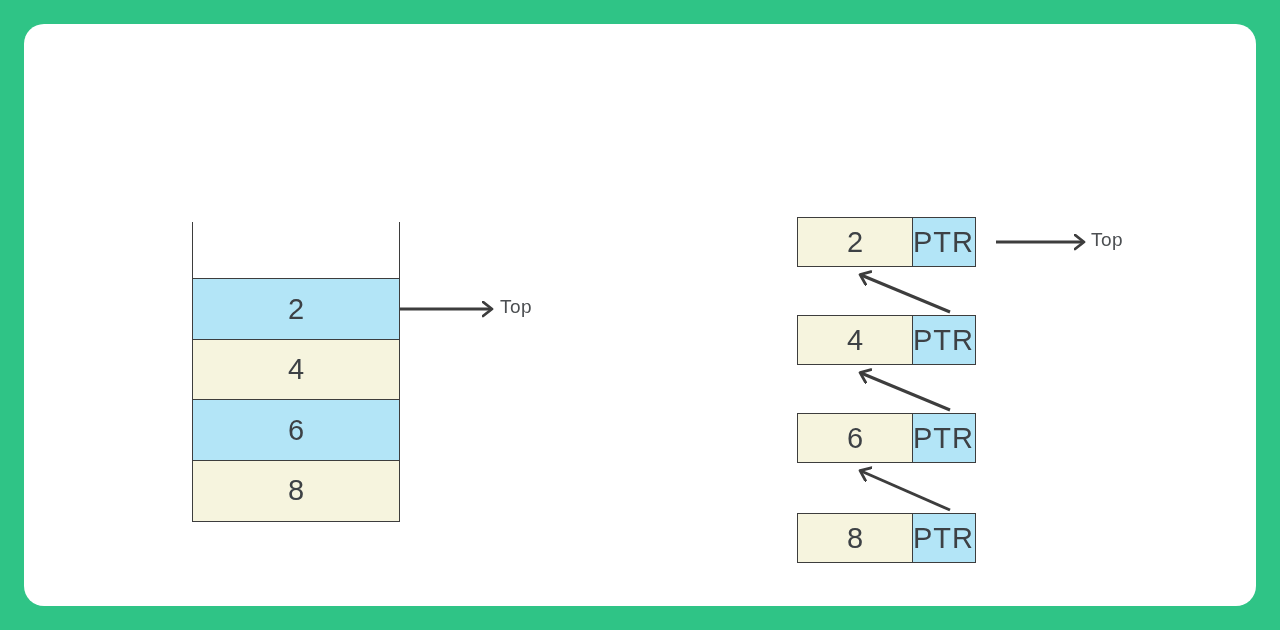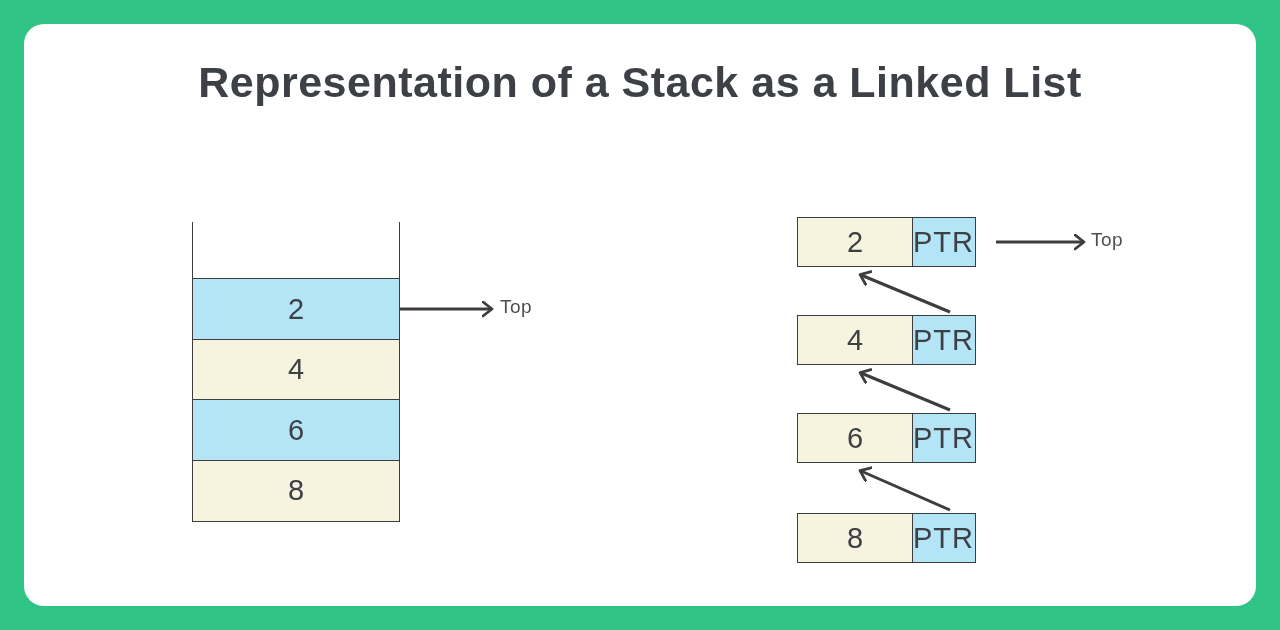--- a/index.html
+++ b/index.html
@@ -42,21 +42,20 @@
   .overlay{position:absolute;left:0;top:0;width:1280px;height:630px;pointer-events:none;z-index:5;}
   .overlay line{stroke:var(--stroke);stroke-width:3;}
   .overlay .chev-path{stroke:var(--stroke);stroke-width:2.8;fill:none;stroke-linecap:round;stroke-linejoin:round;}
 </style>
 </head>
 <body>
 
 <div class="stage">
   <div class="card"></div>
 
-  <h1 class="title">Representation of a Stack as a Linked List</h1>
 
   <div class="stack">
     <div class="stack-open"></div>
     <div class="stack-cell c-blue">2</div>
     <div class="stack-cell c-cream">4</div>
     <div class="stack-cell c-blue">6</div>
     <div class="stack-cell c-cream">8</div>
   </div>
   <span class="top-label stack-top">Top</span>
 

